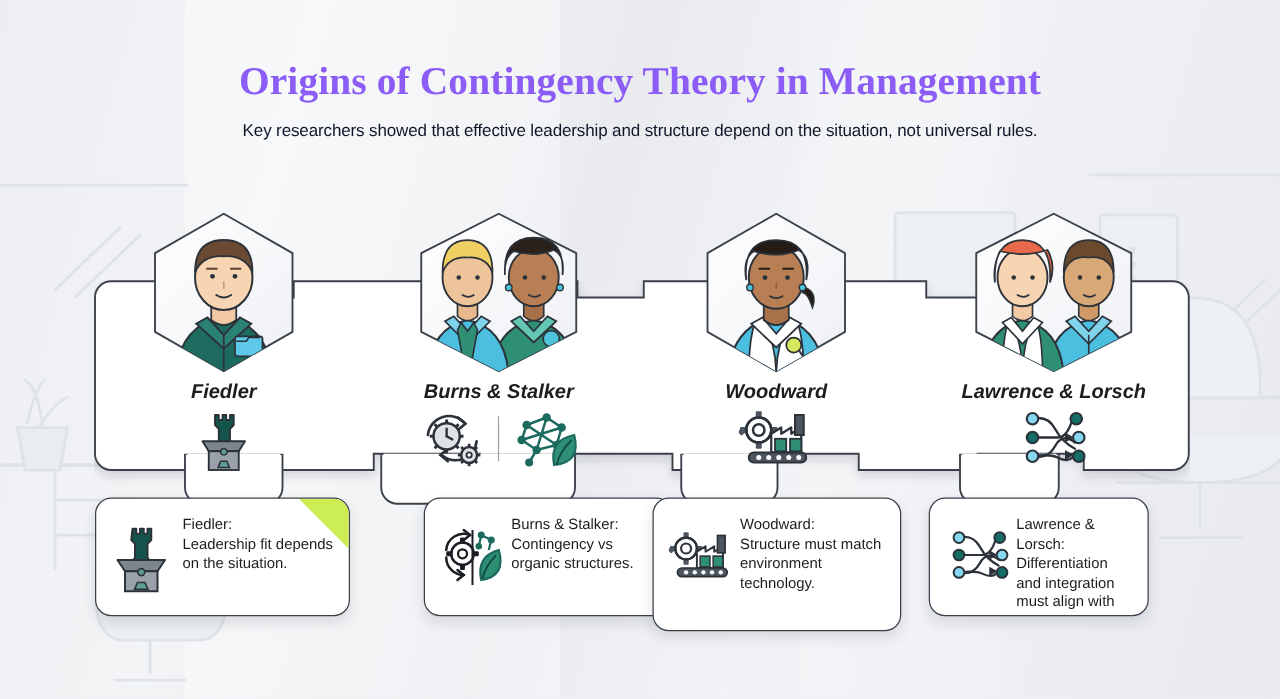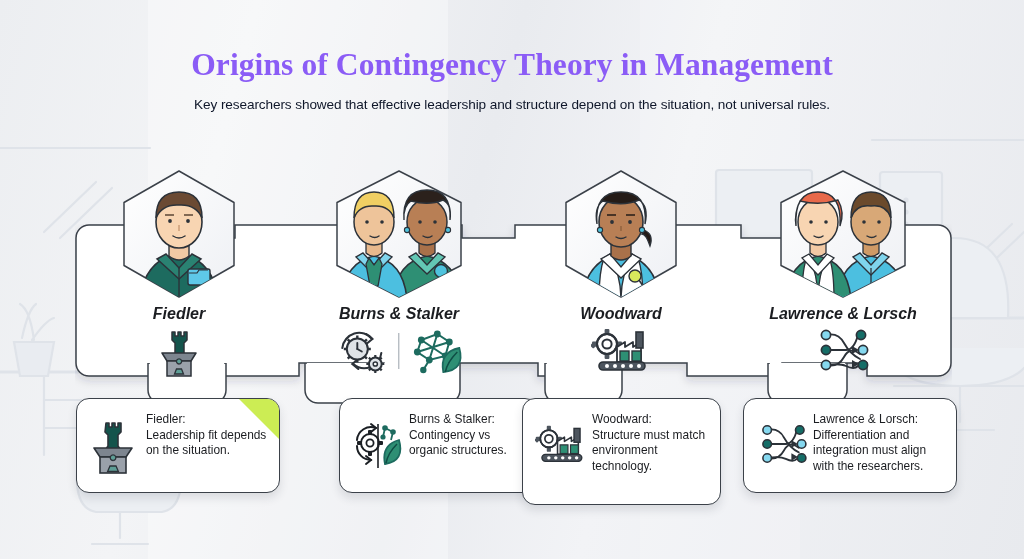--- a/index.html
+++ b/index.html
@@ -78,21 +78,21 @@
     border-left: 40px solid transparent;
   }
   .card-icon { flex: 0 0 auto; width: 52px; padding-top: 6px; }
   .card-icon svg { display:block; }
   .card-text { font-size: 11.9px; line-height: 15.6px; color: #1b1d21; padding-left: 5px; }
   .card-title { font-weight: 400; display:block; }
 
   .w1 { width: 204px; height: 95px; left: 76px; }
   .w2 { width: 199px; height: 95px; left: 299px; margin-left: 40px; }
   .w3 { width: 199px; height: 107px; left: 522px; }
-  .w4 { width: 214px; height: 95px; left: 743px; }
+  .w4 { width: 176px; height: 95px; left: 743px; }
 </style>
 </head>
 <body>
 
 <div id="bg-scene">
   <div class="bg-wash"></div>
   <div class="bg-band" style="left:148px;width:300px;"></div>
   <div class="bg-band" style="left:640px;width:160px;opacity:.5;"></div>
   <svg width="1024" height="559" style="position:absolute;inset:0;">
     <g stroke="#dfe3e9" stroke-width="2.2" fill="none" stroke-linecap="round">

